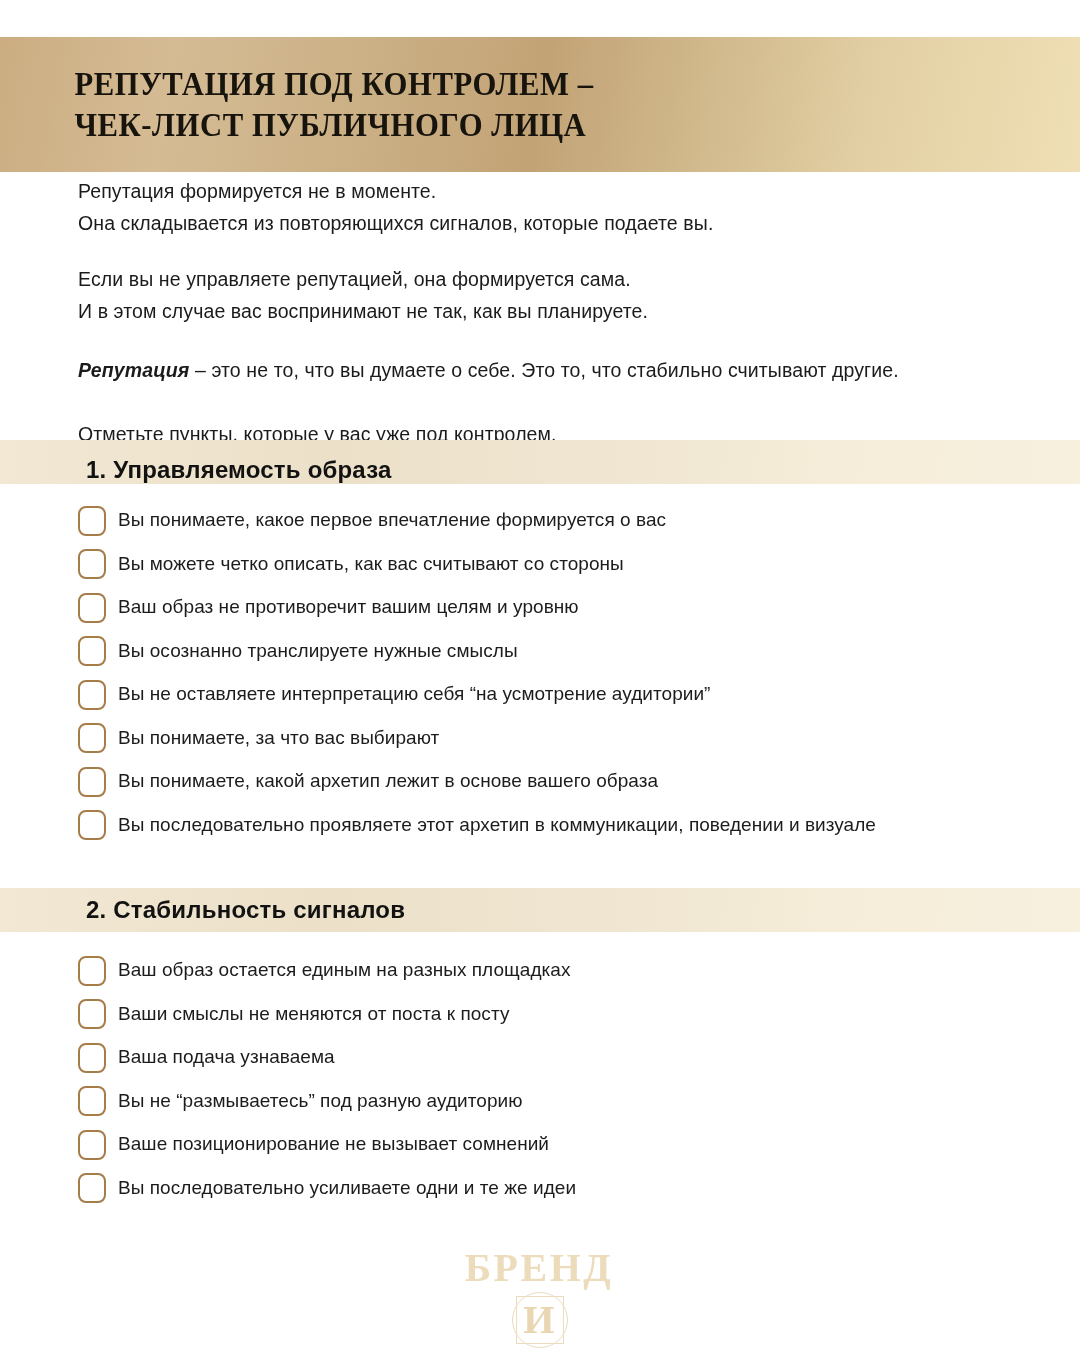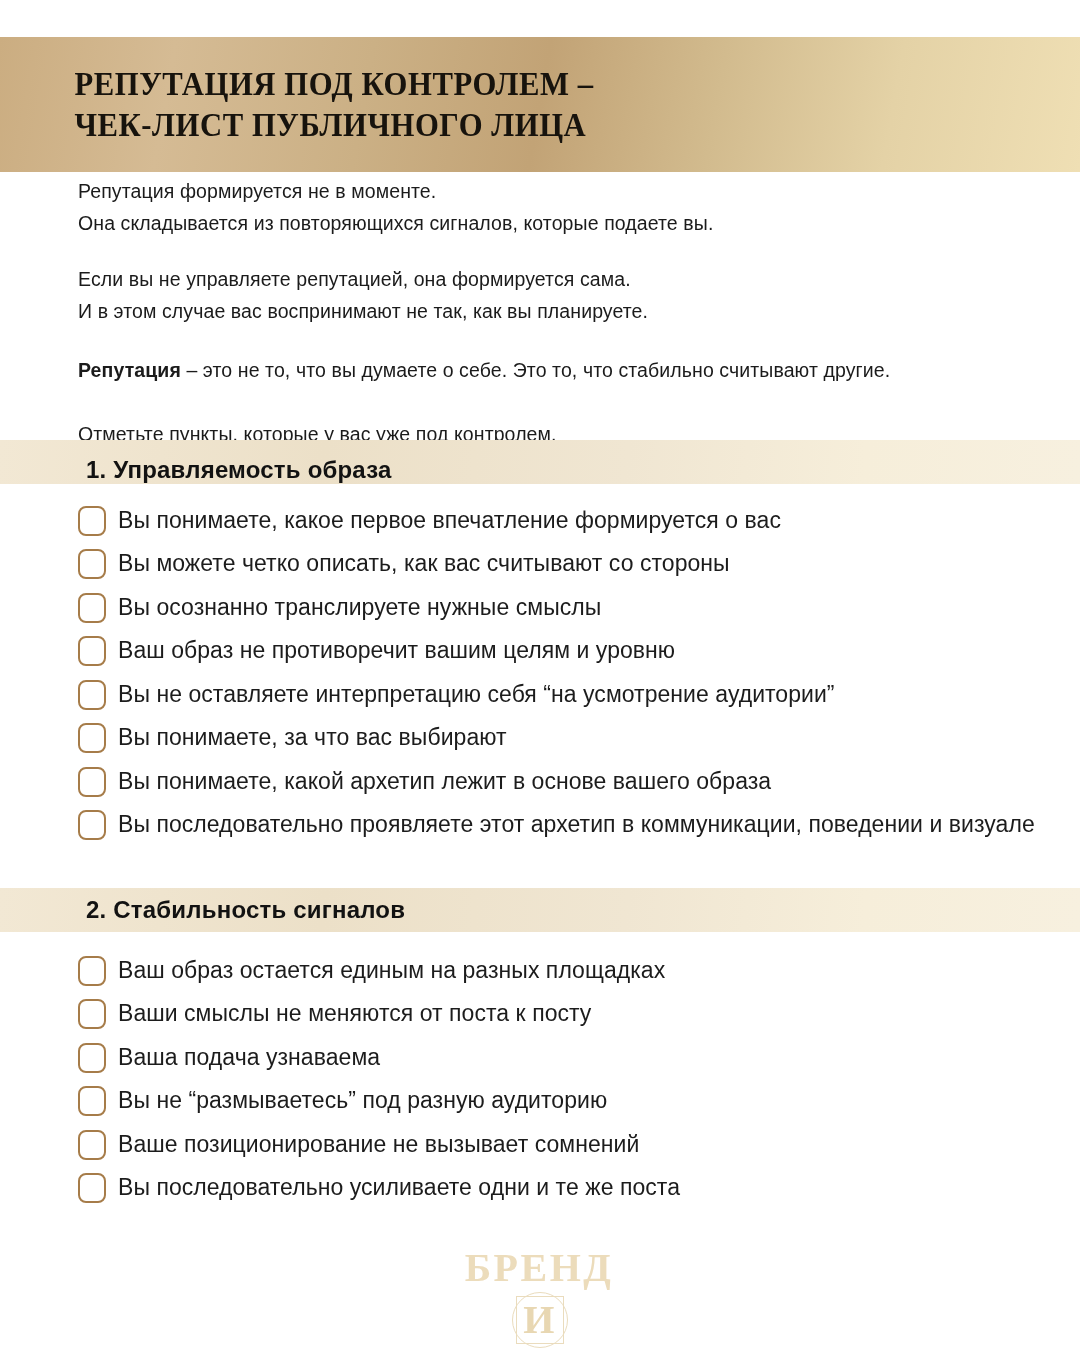--- a/index.html
+++ b/index.html
@@ -71,20 +71,21 @@
   }
   .intro .para-gap {
     margin-top: 25px;
   }
   .intro .justified {
     text-align: justify;
     margin-top: 28px;
   }
   .intro .lead-bold {
     font-weight: bold;
+    font-style: italic;
   }
   .intro .cta {
     margin-top: 32px;
     font-weight: normal;
     letter-spacing: 0.1px;
   }
 
   
   .section-bar {
     position: absolute;
@@ -128,21 +129,21 @@
     flex: 0 0 auto;
     width: 28px;
     height: 30px;
     border: 2.2px solid #a67c49;
     border-radius: 8px;
     background: #ffffff;
     box-sizing: border-box;
   }
   .check-label {
     margin-left: 12px;
-    font-size: 23px;
+    font-size: 19px;
     line-height: 1.2;
     color: #1c1c1c;
     letter-spacing: 0.05px;
     white-space: nowrap;
   }
 
   
   .footer {
     position: absolute;
     left: 0;
@@ -235,25 +236,25 @@
   <div class="check-row">
     <span class="checkbox"></span>
     <span class="check-label">Вы понимаете, какое первое впечатление формируется о вас</span>
   </div>
   <div class="check-row">
     <span class="checkbox"></span>
     <span class="check-label">Вы можете четко описать, как вас считывают со стороны</span>
   </div>
   <div class="check-row">
     <span class="checkbox"></span>
+    <span class="check-label">Ваш образ не противоречит вашим целям и уровню</span>
+  </div>
+  <div class="check-row">
+    <span class="checkbox"></span>
     <span class="check-label">Вы осознанно транслируете нужные смыслы</span>
-  </div>
-  <div class="check-row">
-    <span class="checkbox"></span>
-    <span class="check-label">Ваш образ не противоречит вашим целям и уровню</span>
   </div>
   <div class="check-row">
     <span class="checkbox"></span>
     <span class="check-label">Вы не оставляете интерпретацию себя “на усмотрение аудитории”</span>
   </div>
   <div class="check-row">
     <span class="checkbox"></span>
     <span class="check-label">Вы понимаете, за что вас выбирают</span>
   </div>
   <div class="check-row">
@@ -285,21 +286,21 @@
   <div class="check-row">
     <span class="checkbox"></span>
     <span class="check-label">Вы не “размываетесь” под разную аудиторию</span>
   </div>
   <div class="check-row">
     <span class="checkbox"></span>
     <span class="check-label">Ваше позиционирование не вызывает сомнений</span>
   </div>
   <div class="check-row">
     <span class="checkbox"></span>
-    <span class="check-label">Вы последовательно усиливаете одни и те же поста</span>
+    <span class="check-label">Вы последовательно усиливаете одни и те же идеи</span>
   </div>
 </div>
 
 <div class="footer">
   <div class="logo-line">
     <span class="logo-word-left">БРЕНД</span>
     <span class="logo-emblem">
       <span class="emblem-square"></span>
       <span class="emblem-circle"></span>
       <span class="emblem-letter">И</span>

